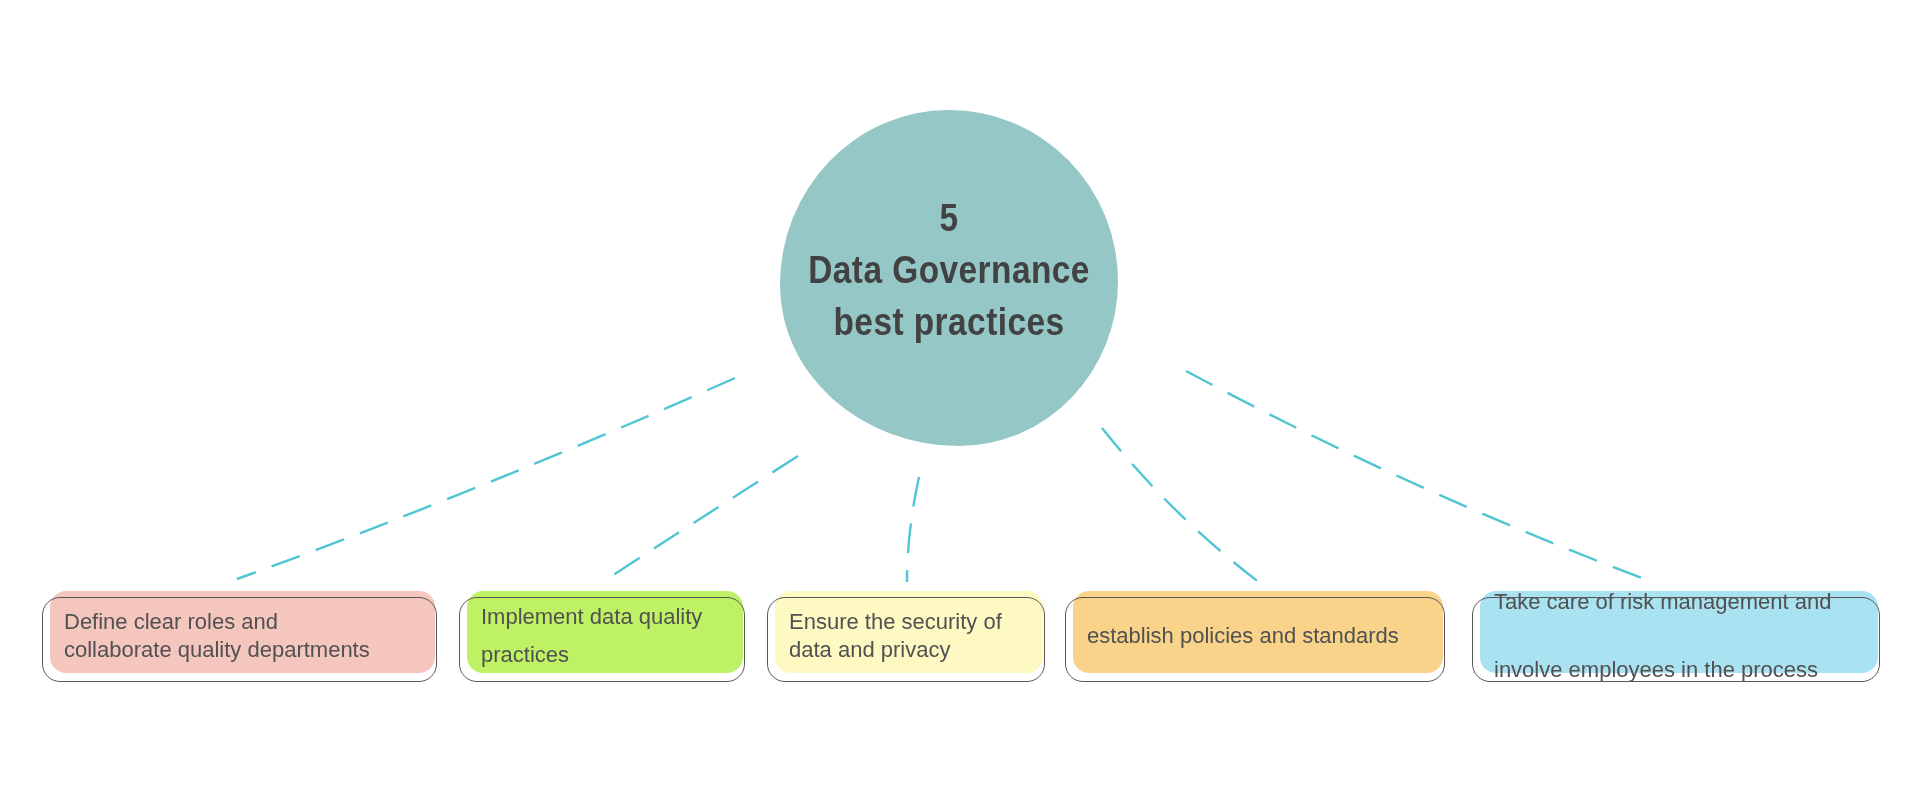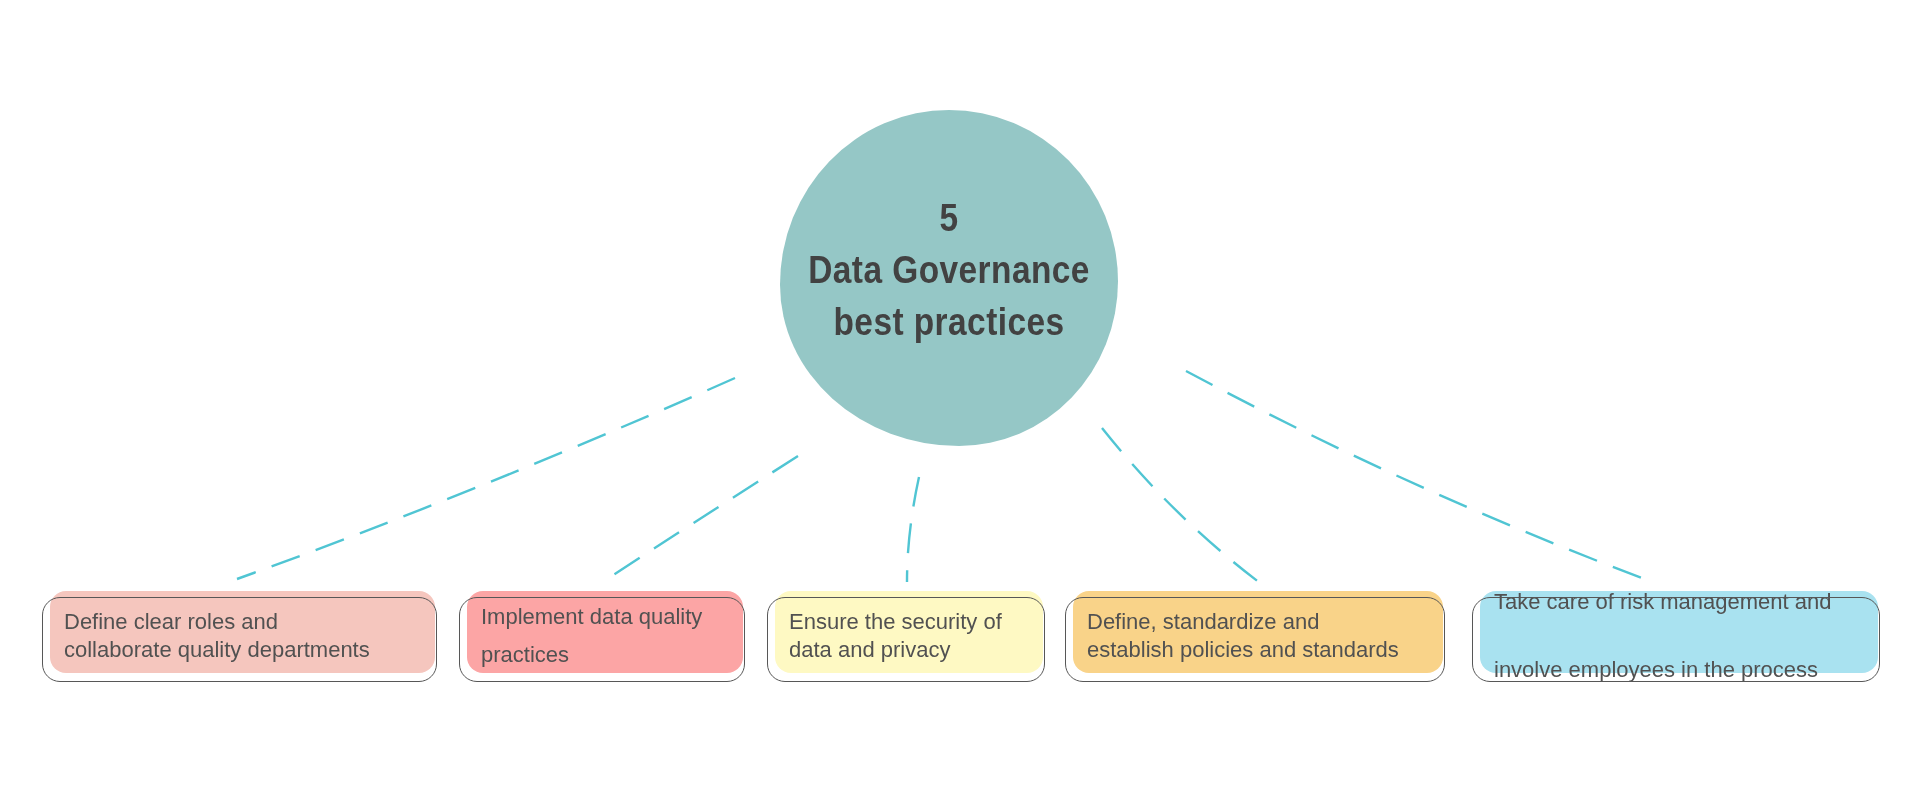--- a/index.html
+++ b/index.html
@@ -103,32 +103,31 @@
       <div>Data Governance</div>
       <div>best practices</div>
     </div>
   </div>
 
   <div class="card card-1" style="background: rgb(245, 198, 190); color: rgb(81, 81, 81);">
     <div class="card-line">Define clear roles and</div>
     <div class="card-line">collaborate quality departments</div>
   </div>
 
-  <div class="card card-2" style="background: #fca5a5; color: rgb(81, 81, 81); gap: 10px;">
+  <div class="card card-2" style="background: #bef264; color: rgb(81, 81, 81); gap: 10px;">
     <div class="card-line">Implement data quality</div>
     <div class="card-line">practices</div>
   </div>
 
   <div class="card card-3" style="background: #fef9c3; color: rgb(81, 81, 81);">
     <div class="card-line">Ensure the security of</div>
     <div class="card-line">data and privacy</div>
   </div>
 
   <div class="card card-4" style="background: rgb(249, 211, 137); color: rgb(81, 81, 81);">
-    <div class="card-line">Define, standardize and</div>
     <div class="card-line">establish policies and standards</div>
   </div>
 
   <div class="card card-5" style="background: rgb(169, 226, 240); color: rgb(81, 81, 81);">
     <div class="card-line">Take care of risk management and</div>
     <div class="card-line">involve employees in the process</div>
   </div>
 
 </div>
 

